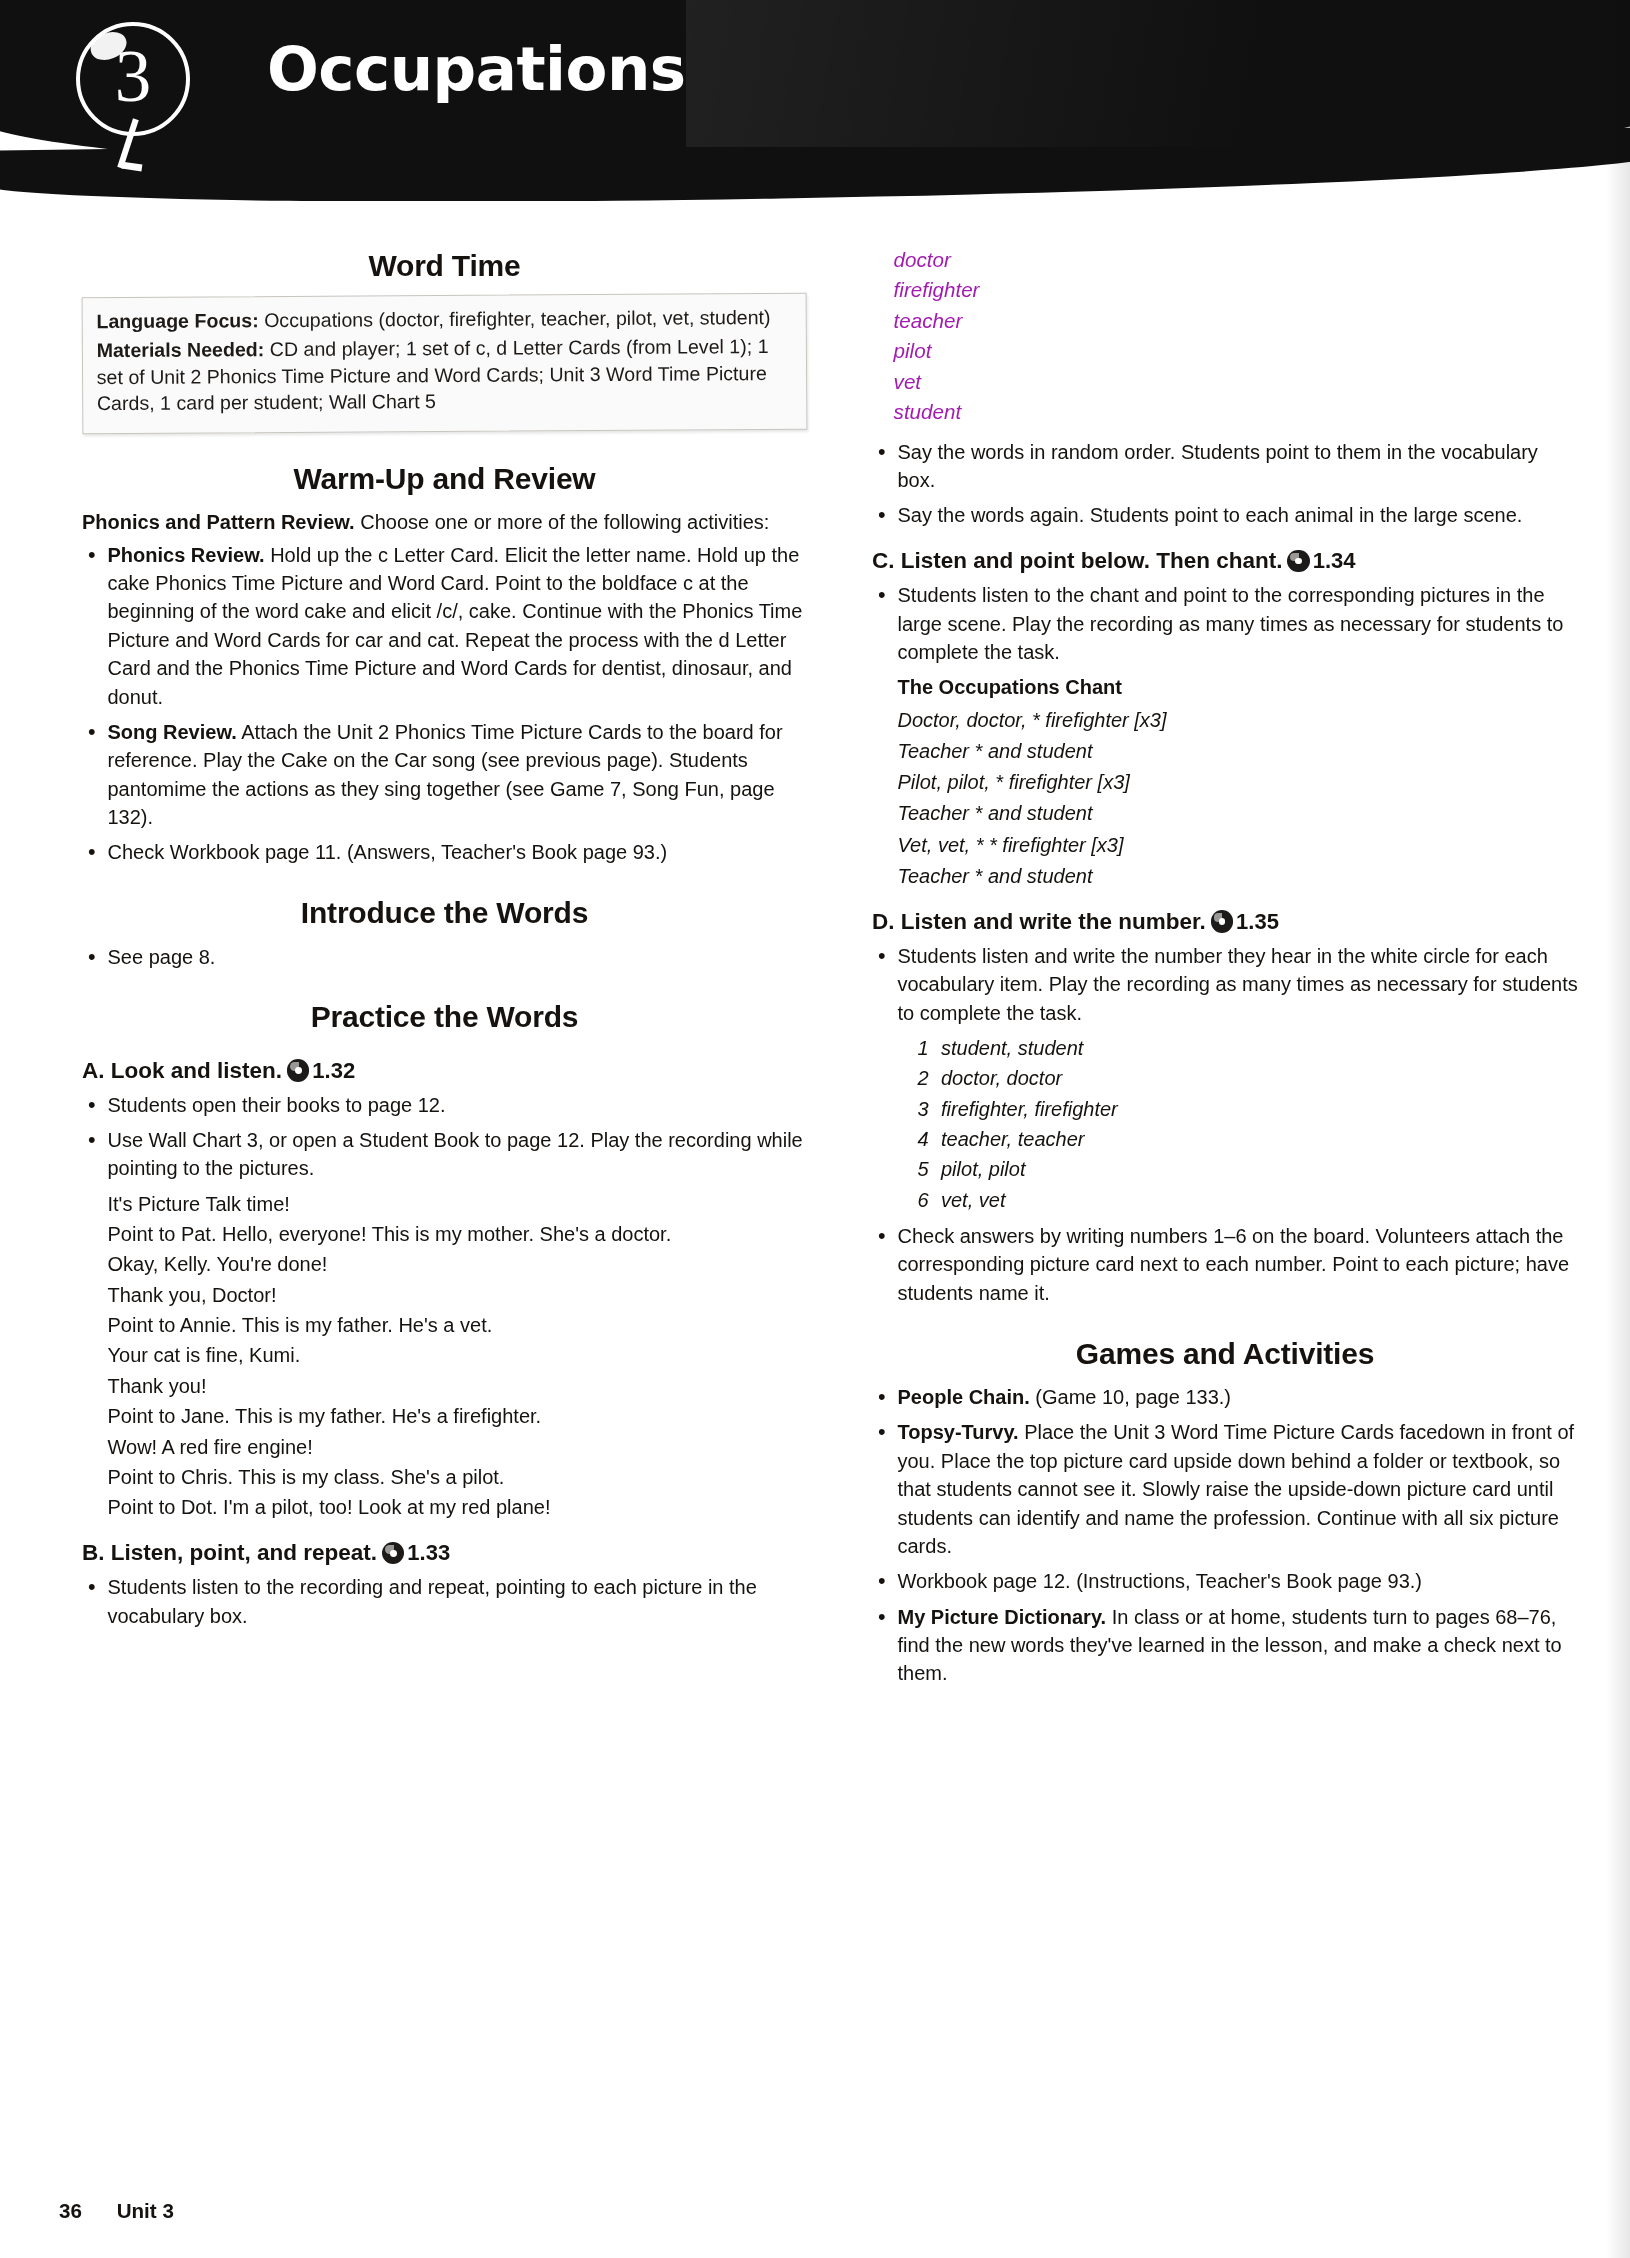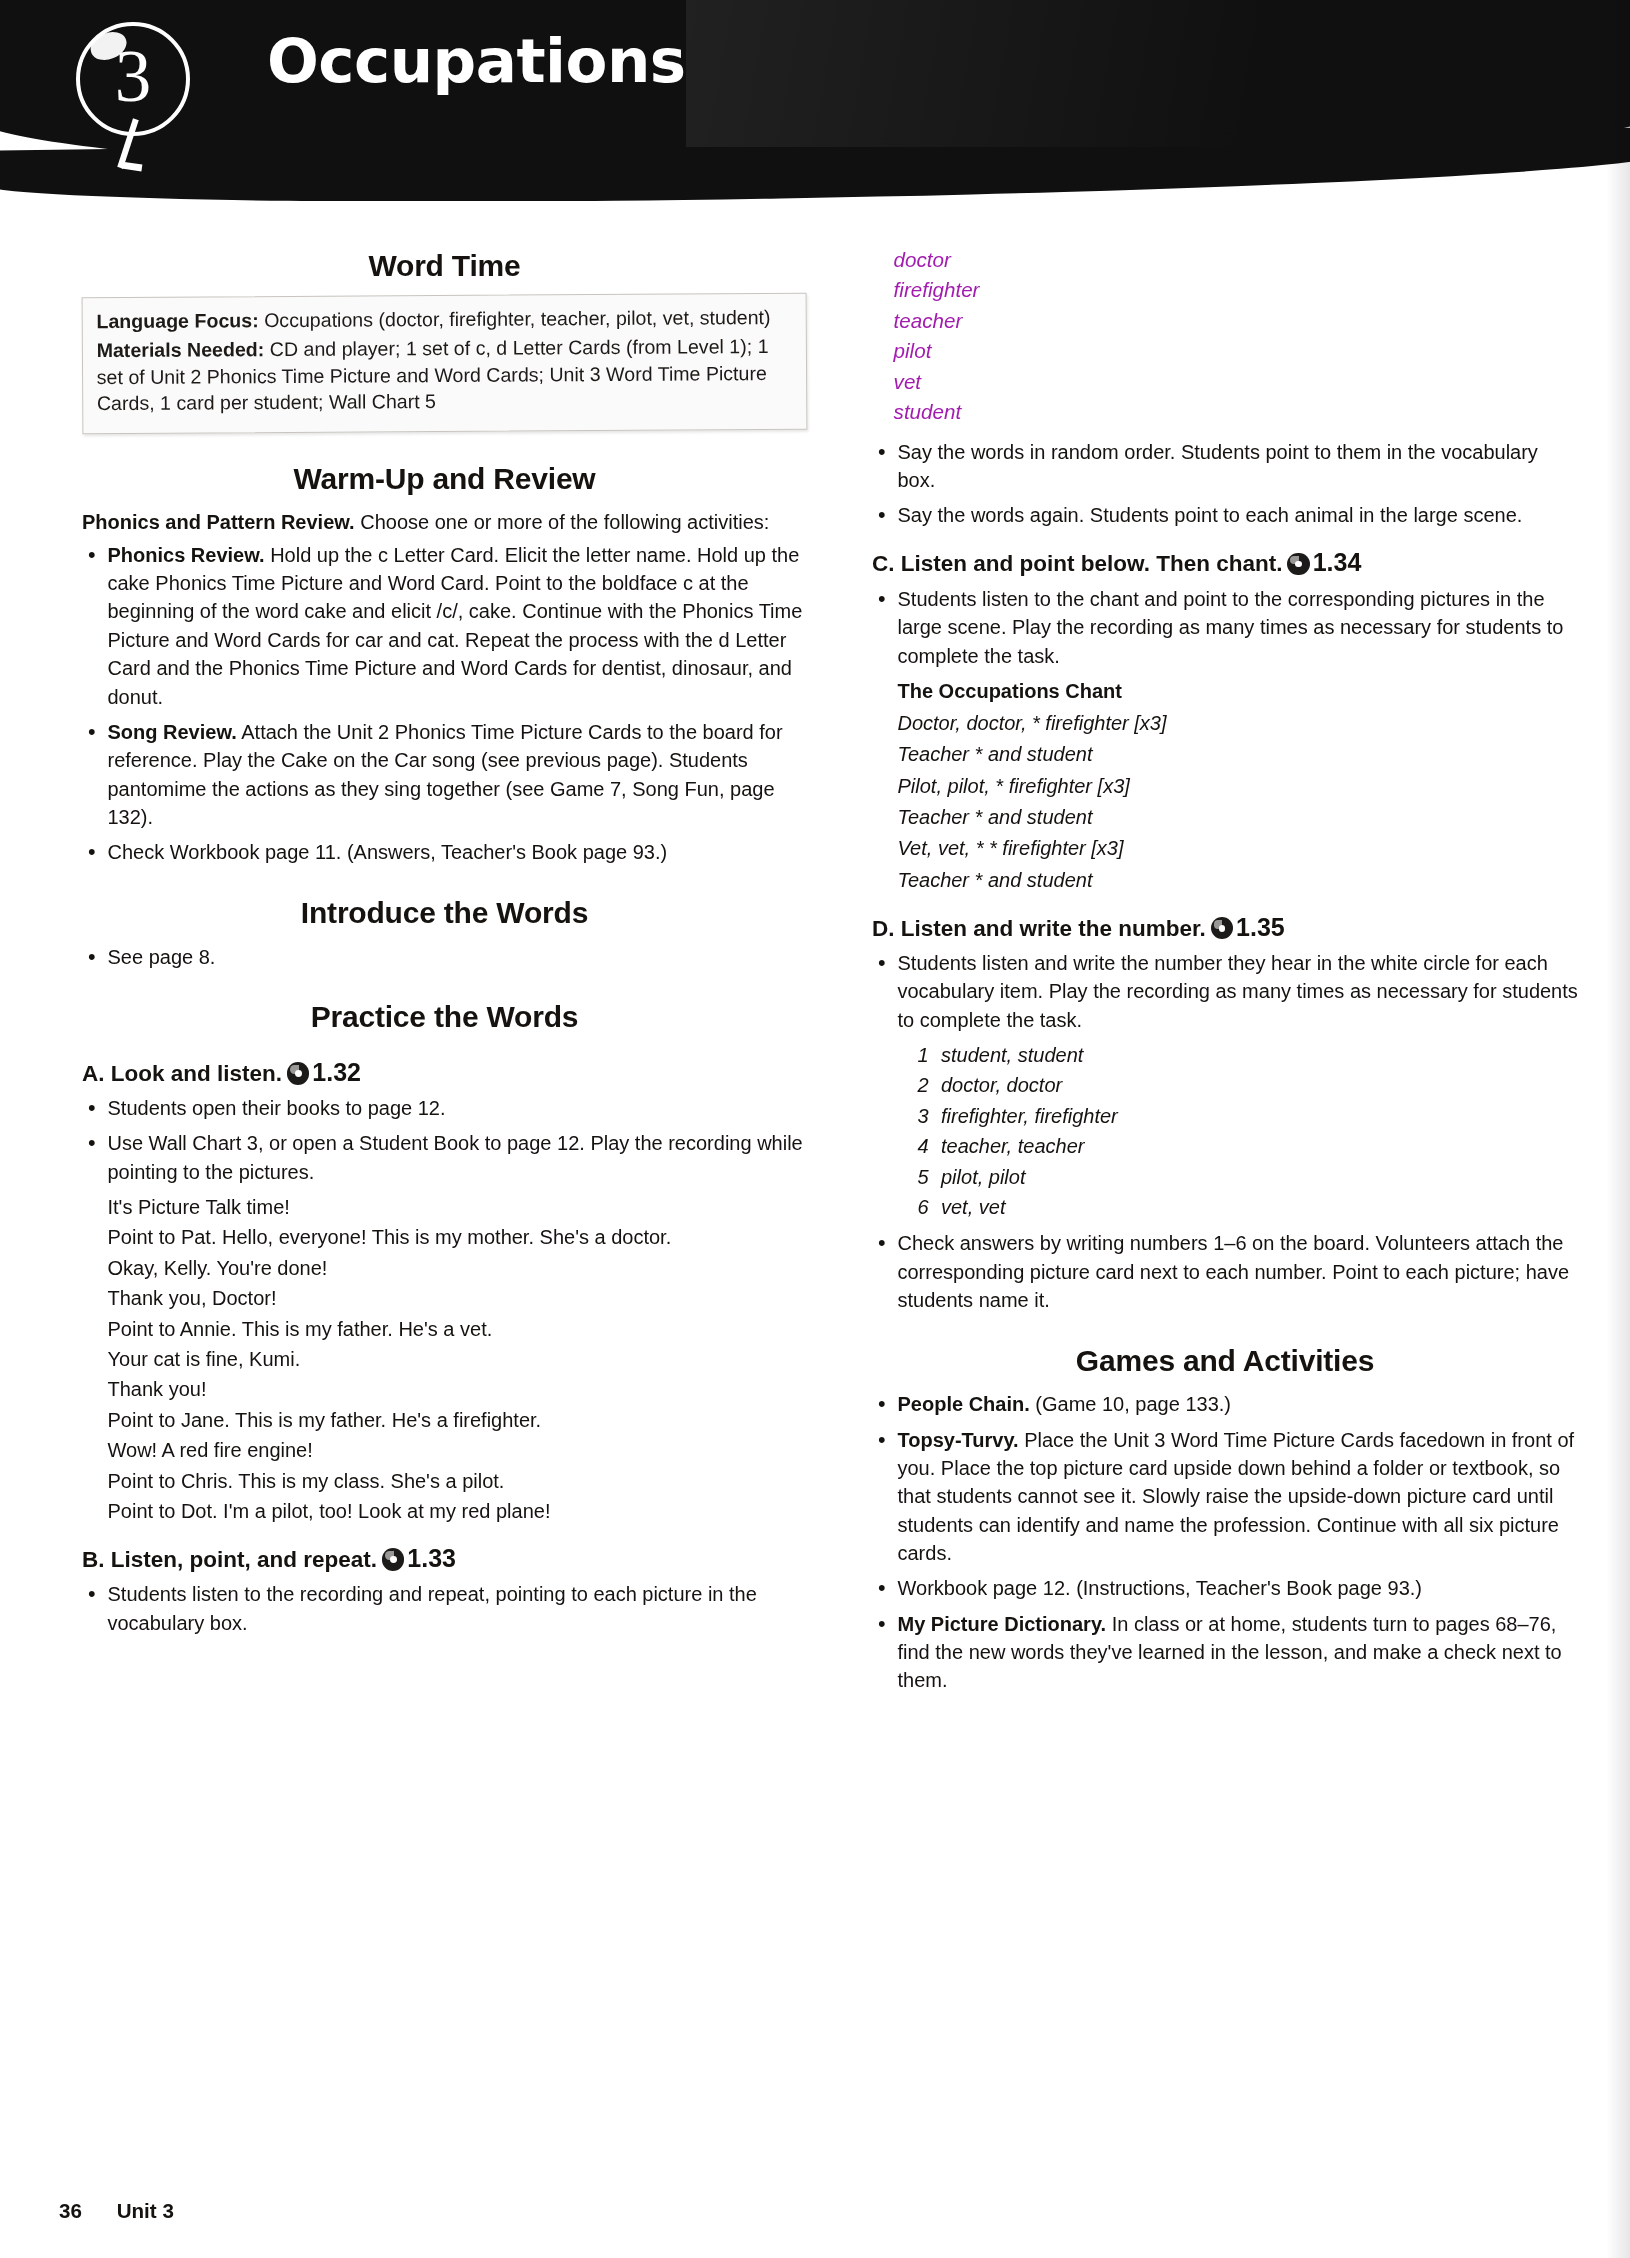--- a/index.html
+++ b/index.html
@@ -85,21 +85,21 @@
   .unit-tail2 {
     position: absolute;
     left: 122px; top: 163px;
     width: 19.6px; height: 6.9px;
     background: #ffffff;
     transform: rotate(8deg);
     z-index: 4;
   }
   .unit-title {
     position: absolute;
-    left: 267px; top: 25px;
+    left: 267px; top: 33px;
     color: #ffffff;
     font-size: 61px;
     font-weight: bold;
     letter-spacing: -0.5px;
     z-index: 4;
     font-family: "DejaVu Sans", sans-serif;
   }
 
   
   .col {
@@ -182,21 +182,21 @@
   }
   .cd-icon:after {
     content: "";
     position: absolute;
     left: 2.9px; top: 2.9px;
     width: 8.8px; height: 8.8px;
     border-radius: 50% 0 50% 50%;
     background: #ffffff;
     opacity: .55;
   }
-  .track-num { font-size: 25px; }
+  .track-num { font-size: 22px; }
 
   .num-list {
     list-style: none;
     margin: 3.9px 0 7.8px 0;
     padding: 0 0 0 25.5px;
   }
   .num-list li {
     margin-bottom: 2px;
     margin-left: 20px;
   }

